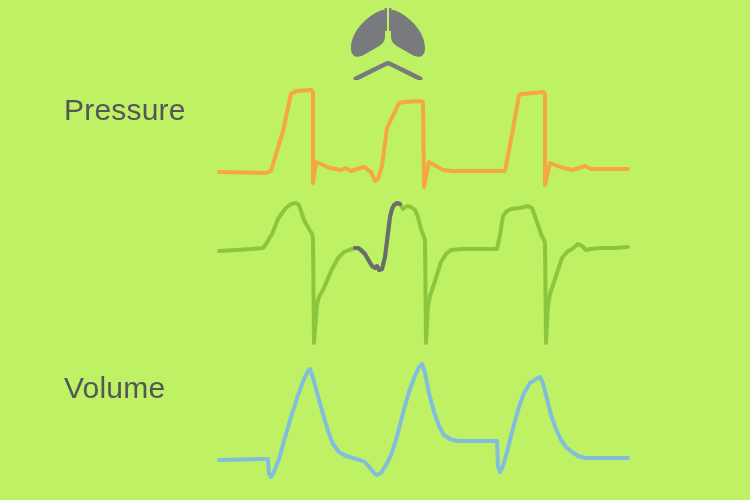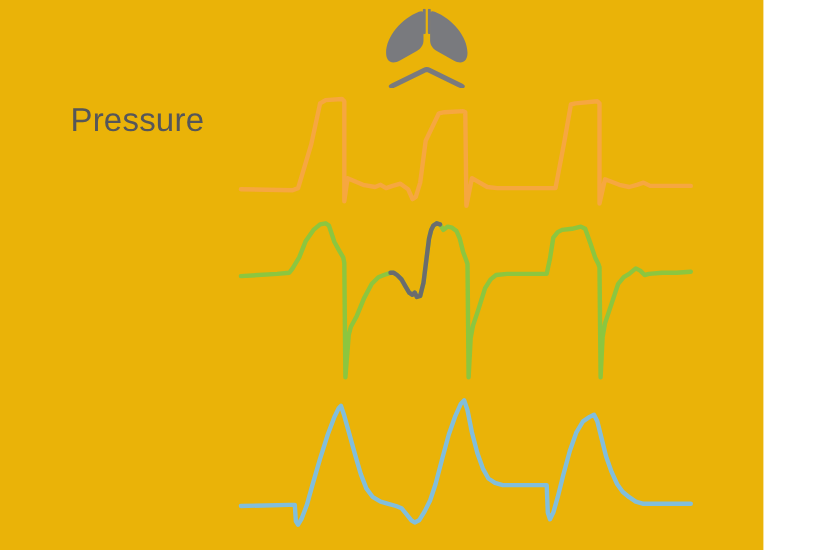--- a/index.html
+++ b/index.html
@@ -1,20 +1,20 @@
 <!DOCTYPE html>
 <html><head>
 <meta charset="utf-8">
 <style>
   html, body { margin: 0; padding: 0; background: #ffffff; }
   .stage {
     position: relative;
-    width: 694px;
+    width: 750px;
     height: 500px;
-    background: #eab308;
+    background: #bef264;
     overflow: hidden;
     font-family: "Liberation Sans", sans-serif;
   }
   .row-label {
     position: absolute;
     left: 64px;
     font-size: 30px;
     line-height: 1;
     color: #55565a;
     letter-spacing: 0.2px;
@@ -47,20 +47,21 @@
     <rect x="41" y="0" width="2.6" height="23" rx="1"></rect>
 
     <path d="M 37,4 C 37,2.2 35.2,1.6 32.8,2.6 C 17,9 3,25 3,40 C 3,48.5 8.5,51 16,46.8 L 30.5,38.6 C 34.6,36.3 37,33 37,28.6 Z"></path>
 
     <path d="M 43,4 C 43,2.2 44.8,1.6 47.2,2.6 C 63,9 77,25 77,40 C 77,48.5 71.5,51 64,46.8 L 49.5,38.6 C 45.4,36.3 43,33 43,28.6 Z"></path>
 
     <path d="M 40,53 C 41.2,53 42.3,53.3 43.3,53.9 L 72.5,68.2 C 74.8,69.4 75.3,71.2 73.6,72 C 72.4,72.6 70.6,72.4 68.6,71.4 L 41.6,58.1 C 40.6,57.6 39.4,57.6 38.4,58.1 L 11.4,71.4 C 9.4,72.4 7.6,72.6 6.4,72 C 4.7,71.2 5.2,69.4 7.5,68.2 L 36.7,53.9 C 37.7,53.3 38.8,53 40,53 Z"></path>
   </svg>
 
   <div class="row-label label-pressure">Pressure</div>
+  <div class="row-label label-volume">Volume</div>
 
   <svg class="waveform-canvas" viewBox="0 0 750 500" xmlns="http://www.w3.org/2000/svg">
       <polyline points="219,172 266,173 271,171 283,131 291,94 296,91 311,90 313,92 313,183 316,162 330,168 341,170 346,168 351,171 357,169 364,167 371,172 375,181 378,179 382,166 387,128 399,103 404,102 421,101 423,102 424,187 429,162 443,170 452,171 505,171 513,129 519,95 523,94 543,92 545,94 545,185 550,163 563,168 572,170 579,168 585,166 591,169 602,169 628,169" fill="none" stroke="#f6a740" stroke-width="4" stroke-linejoin="round" stroke-linecap="round"></polyline>
       <polyline points="219,251 252,249 263,248 266,244 272,234 278,219 285,209 291,204 296,203 299,205 304,220 309,229 312,234 313,239 314,343 317,305 315,312 319,297 324,288 331,271 338,258 344,252 349,250 355,248 358,248 361,250 365,254 369,261 372,266 375,268 377,266 379,270 382,269 385,257 388,233 390,217 392,209 394,205 397,203 400,204 403,209 407,206 411,207 415,210 418,217 421,229 424,237 425,240 426,343 428,305 427,312 430,296 435,281 441,262 446,254 451,250 461,249 497,249 500,235 503,216 507,211 511,209 520,208 528,206 532,208 537,222 541,234 544,240 545,243 546,343 548,303 547,311 550,294 556,276 562,258 567,252 572,249 578,244 582,246 586,250 590,249 602,248 615,248 628,247" fill="none" stroke="#8cc63f" stroke-width="4" stroke-linejoin="round" stroke-linecap="round"></polyline>
       <polyline points="355,248 358,248 361,250 365,254 369,261 372,266 375,268 377,266 379,270 382,269 385,257 388,233 390,217 392,209 394,205 397,203 400,204" fill="none" stroke="#6b6c6e" stroke-width="4" stroke-linejoin="round" stroke-linecap="round"></polyline>
       <polyline points="219,460 263,459 268,459 269,474 271,477 274,472 279,459 284,441 291,417 298,395 304,379 308,371 310,369 313,378 318,396 323,414 328,431 333,444 339,452 346,456 353,458 360,460 365,462 370,468 374,473 377,475 381,473 386,465 391,455 396,440 402,417 408,395 414,378 419,367 422,364 425,373 429,393 434,412 439,426 444,435 450,439 457,441 465,441 497,441 498,466 500,472 503,466 507,452 512,432 518,410 524,393 530,383 536,379 540,377 543,383 547,399 551,415 556,429 561,440 566,447 572,452 578,456 585,458 605,458 628,458" fill="none" stroke="#82bedb" stroke-width="4" stroke-linejoin="round" stroke-linecap="round"></polyline>
     </svg>
 
 </div>
 

